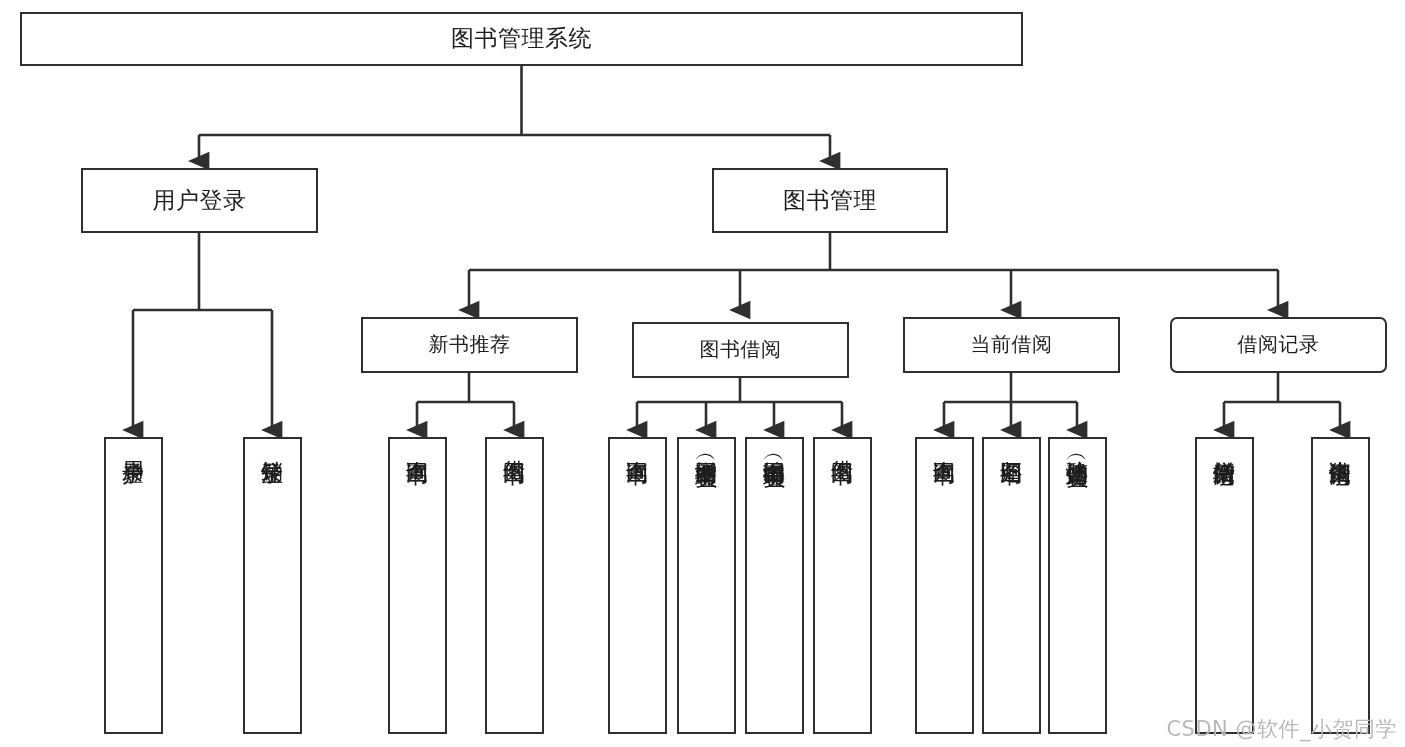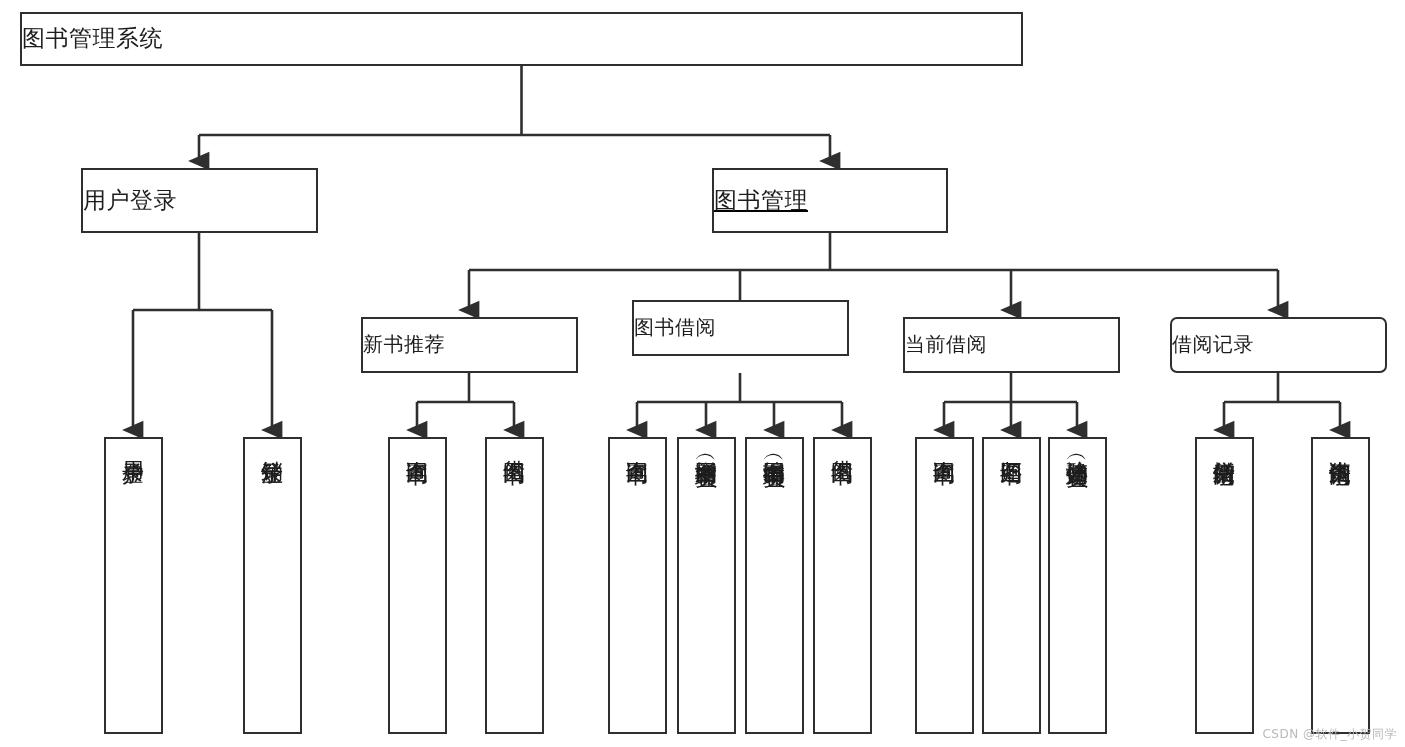--- a/index.html
+++ b/index.html
@@ -26,20 +26,21 @@
     height: 747px;
     pointer-events: none;
   }
   .node {
     position: absolute;
     box-sizing: border-box;
     background: #ffffff;
     border: 2.5px solid #2f2f2f;
     display: flex;
     align-items: center;
+    justify-content: center;
     text-align: center;
   }
   .node .label {
     color: #1d1d1d;
     font-size: 22px;
     line-height: 1.18;
     letter-spacing: 0.5px;
     white-space: nowrap;
   }
   .node.leaf {
@@ -58,21 +59,21 @@
     max-height: 100%;
   }
   .node.root .label { font-size: 23px; }
   .node.level2 .label { font-size: 23px; }
   .node.level3 .label { font-size: 20px; }
   #watermark {
     position: absolute;
     right: 8px;
     bottom: 4px;
     color: #b9b9b9;
-    font-size: 12px;
+    font-size: 21px;
     letter-spacing: 0.5px;
     white-space: nowrap;
     user-select: none;
     margin-top: 40px;
   }
 </style>
 </head>
 <body>
 
 <div id="diagram-root">
@@ -130,28 +131,28 @@
     </g>
   </svg>
 
   <div class="node root" style="left:20px; top:12px; width:1003px; height:54px;">
     <span class="label">图书管理系统</span>
   </div>
 
   <div class="node level2" style="left:81px; top:168px; width:237px; height:65px;">
     <span class="label">用户登录</span>
   </div>
-  <div class="node level2" style="left:712px; top:168px; width:236px; height:65px;text-decoration:underline;">
+  <div class="node level2" style="left:712px; top:168px; width:236px; height:65px;">
     <span class="label">图书管理</span>
   </div>
 
   <div class="node level3" style="left:361px; top:317px; width:217px; height:56px;">
     <span class="label">新书推荐</span>
   </div>
-  <div class="node level3" style="left:632px; top:300px; width:217px; height:56px;">
+  <div class="node level3" style="left:632px; top:322px; width:217px; height:56px;">
     <span class="label">图书借阅</span>
   </div>
   <div class="node level3" style="left:903px; top:317px; width:217px; height:56px;">
     <span class="label">当前借阅</span>
   </div>
   <div class="node level3" style="left:1170px; top:317px; width:217px; height:56px;border-radius:7px;">
     <span class="label">借阅记录</span>
   </div>
 
   <div class="node leaf" style="left:104px; top:437px; width:59px; height:297px;">

